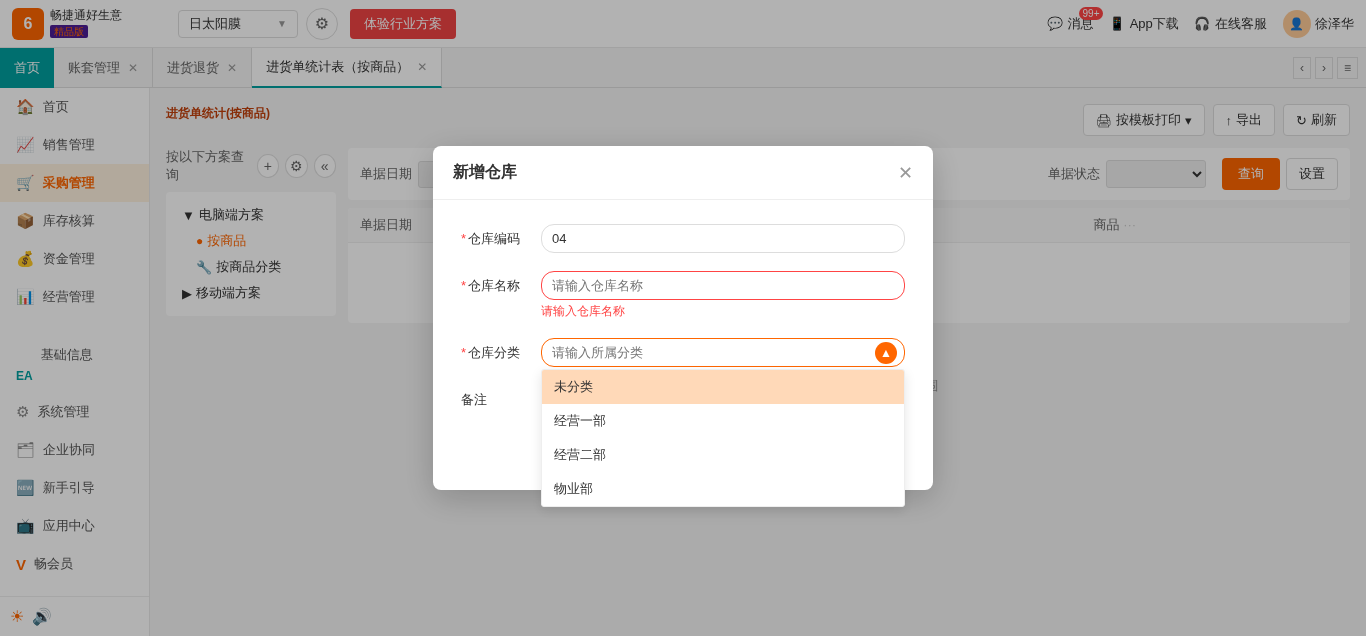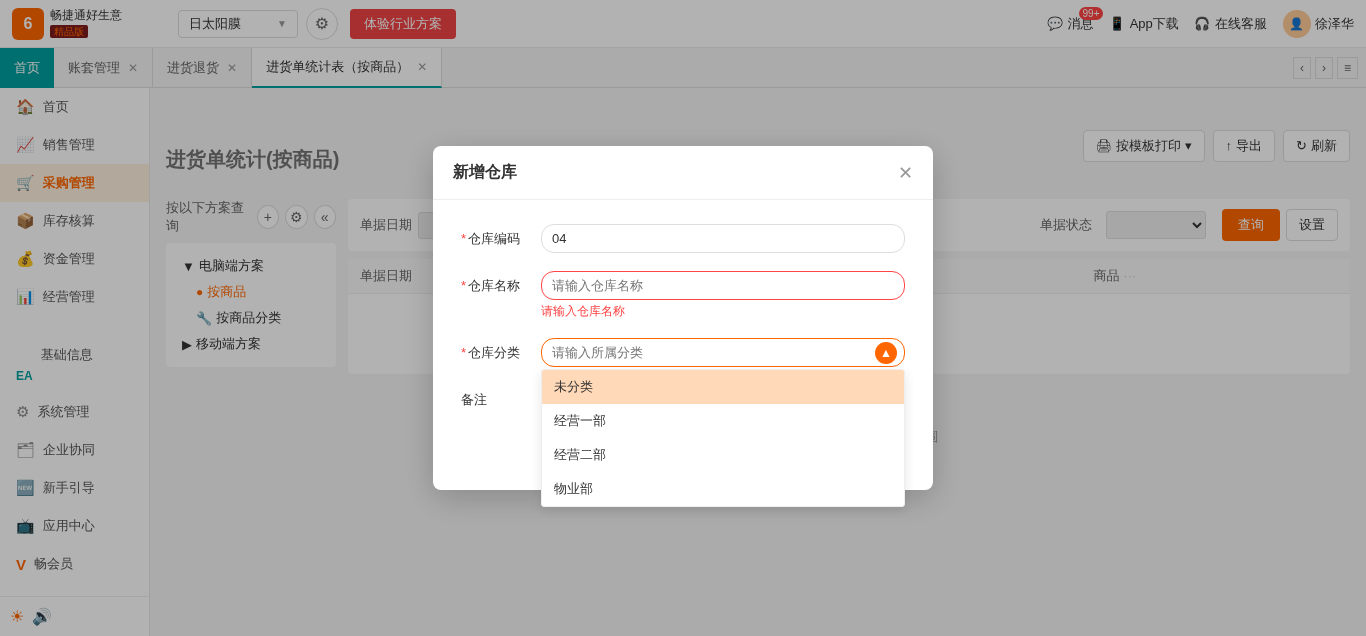--- a/index.html
+++ b/index.html
@@ -23,21 +23,21 @@
       gap: 6px;
     }
     .logo-icon {
       width: 32px; height: 32px;
       background: #ff6600;
       border-radius: 6px;
       display: flex; align-items: center; justify-content: center;
       color: white; font-weight: bold; font-size: 16px;
     }
     .logo-text { font-size: 12px; color: #333; line-height: 1.3; }
-    .logo-tag { font-size: 10px; color: #ff6600; background: #7f1d1d; padding: 1px 4px; border-radius: 2px; }
+    .logo-tag { font-size: 10px; color: #ff6600; background: #4c1d95; padding: 1px 4px; border-radius: 2px; }
 
     .store-select {
       display: flex; align-items: center; gap: 0;
       padding: 4px 10px; border: 1px solid #ddd; border-radius: 4px;
       cursor: pointer; color: #333; font-size: 13px; min-width: 120px;
     }
     .store-select .arrow { color: #999; font-size: 10px; }
 
     .header-actions {
       display: flex; align-items: center; gap: 12px;
@@ -148,21 +148,21 @@
     
     .content-area {
       flex: 1;
       background: #f5f5f5;
       padding: 16px;
       position: relative;
       overflow: hidden;
     }
 
     .page-title {
-      font-size: 20px; font-weight: bold; color: #737373; margin-bottom: 14px; margin-top: 42px;
+      font-size: 12px; font-weight: bold; color: #c2410c; margin-bottom: 14px;
     }
     .btn-circle {
       width: 24px; height: 24px; border-radius: 50%; border: 1px solid #ddd;
       background: #fff; display: flex; align-items: center; justify-content: center;
       cursor: pointer; color: #666; font-size: 14px;
     }
     .btn-orange {
       background: #ff6600; color: white; padding: 6px 16px;
       border: none; border-radius: 4px; cursor: pointer; font-size: 13px;
     }
@@ -495,21 +495,21 @@
             <select class="filter-select">
               <option></option>
             </select>
           </div>
           <div class="filter-item">
             <label>仓库</label>
             <select class="filter-select">
               <option></option>
             </select>
           </div>
-          <div style="margin-left:auto;display:flex;gap:14px;">
+          <div style="margin-left:auto;display:flex;gap:6px;">
             <label style="color:#666;white-space:nowrap;line-height:28px;">单据状态</label>
             <select class="filter-select" style="min-width:100px;">
               <option></option>
             </select>
           </div>
           <div style="display:flex;gap:6px;">
             <button class="btn-orange">查询</button>
             <button class="btn-white">设置</button>
           </div>
         </div>

